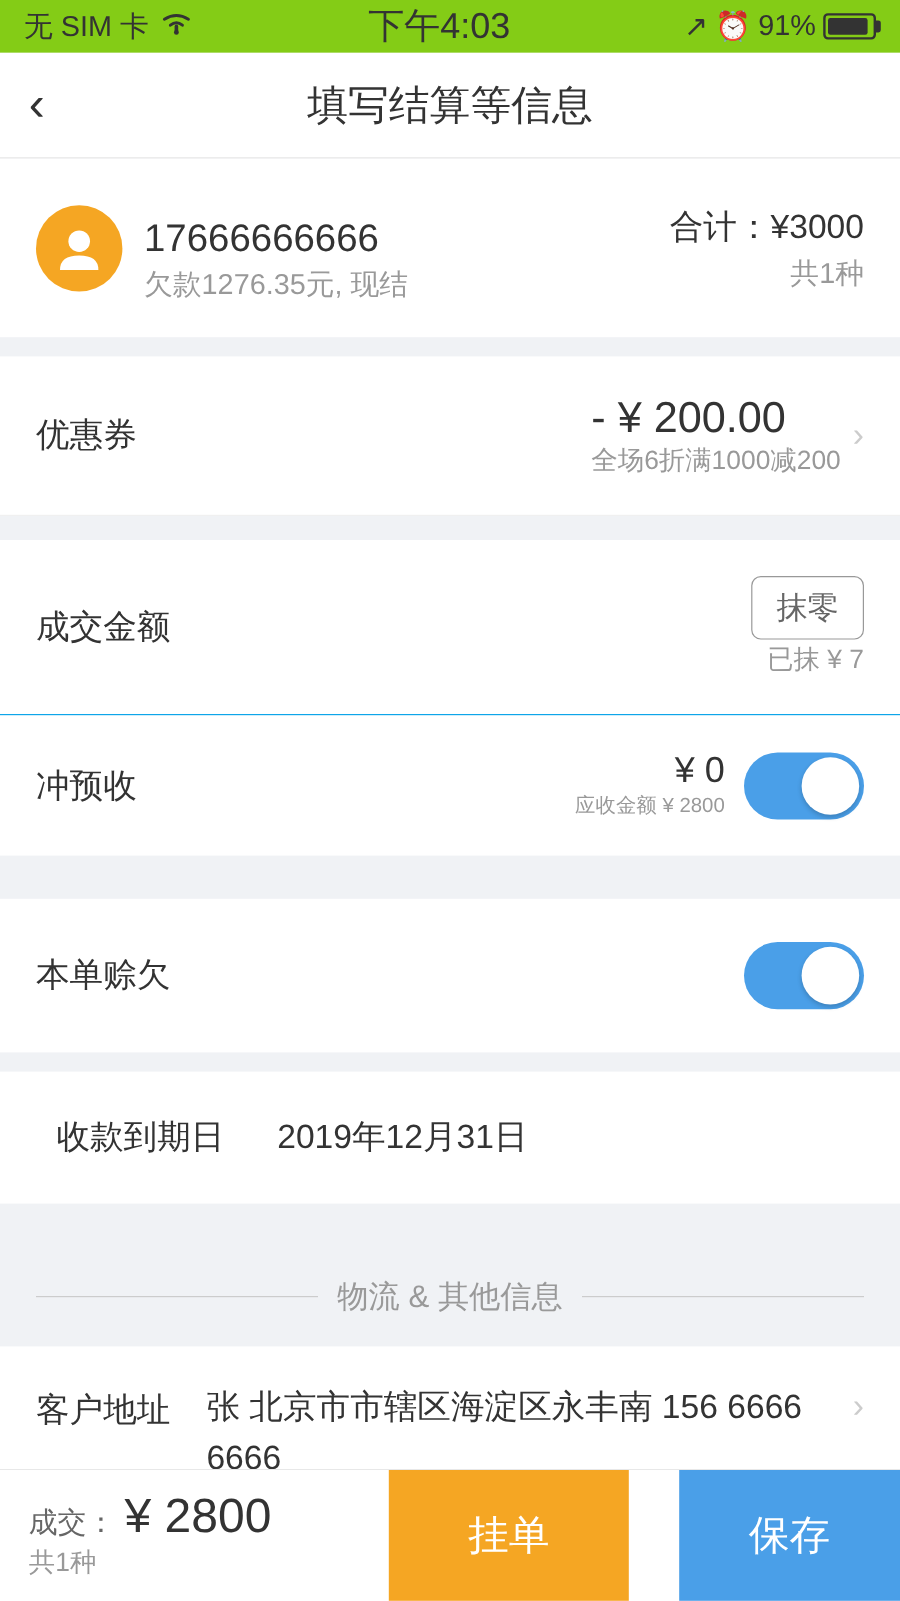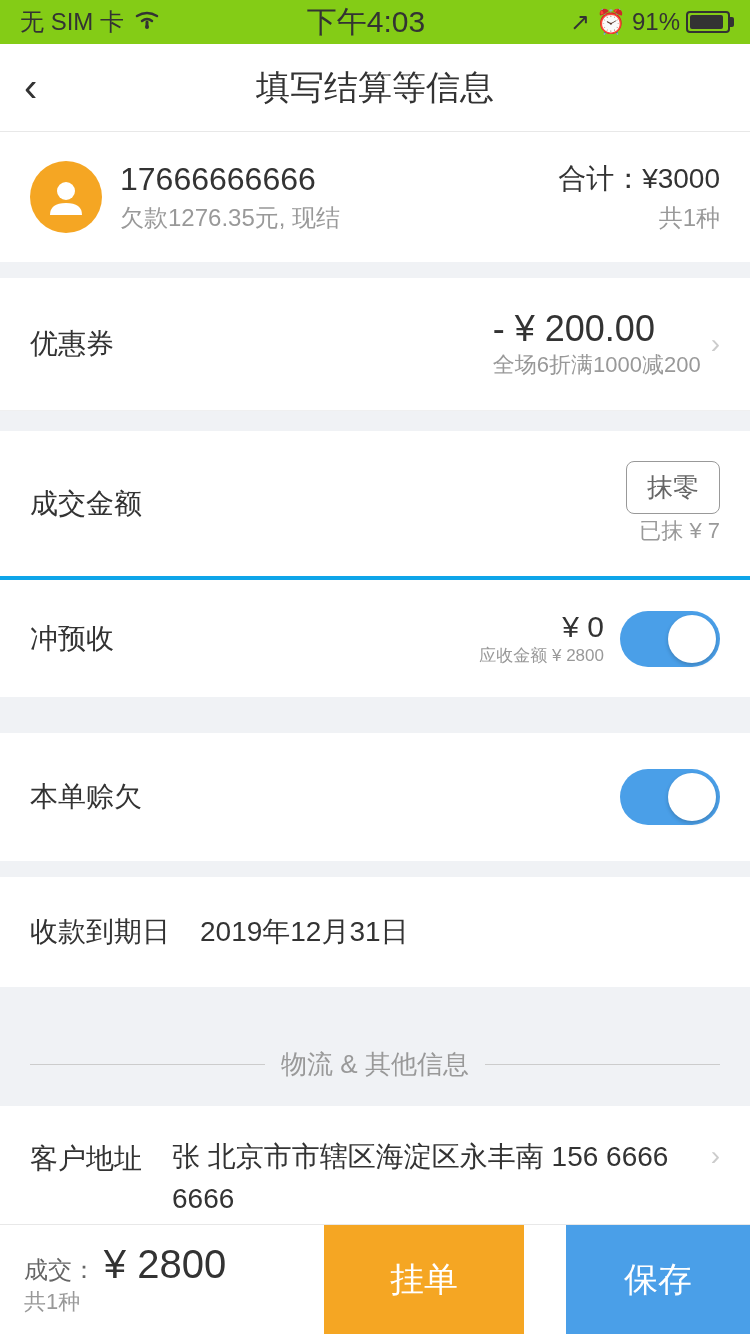--- a/index.html
+++ b/index.html
@@ -107,20 +107,21 @@
       align-items: center;
       justify-content: center;
       font-size: 36px;
       color: #fff;
     }
     .customer-info {}
     .customer-phone {
       font-size: 32px;
       font-weight: 500;
       color: #333;
+      margin-top: 20px;
     }
     .customer-sub {
       font-size: 24px;
       color: #999;
       margin-top: 4px;
     }
     .customer-right { text-align: right; }
     .total-amount {
       font-size: 28px;
       color: #333;
@@ -173,21 +174,21 @@
     
     .amount-section {
       background: #fff;
       margin-bottom: 16px;
     }
     .amount-row {
       padding: 30px 30px;
       display: flex;
       align-items: center;
       justify-content: space-between;
-      border-bottom: 4px solid #0ea5e9;
+      border-bottom: 1px solid #0ea5e9;
     }
     .amount-label {
       font-size: 28px;
       color: #333;
     }
     .amount-right {
       display: flex;
       align-items: center;
       gap: 16px;
     }
@@ -270,23 +271,24 @@
       align-items: center;
       justify-content: space-between;
     }
 
     
     .duedate-section {
       background: #fff;
       margin-bottom: 16px;
     }
     .duedate-row {
-      padding: 36px 30px;
-      display: flex;
-      align-items: center;
+      padding: 36px 47px;
+      display: flex;
+      align-items: center;
+      gap: 14px;
     }
     .duedate-label {
       font-size: 28px;
       color: #333;
       margin-right: 30px;
     }
     .duedate-value {
       font-size: 28px;
       color: #333;
     }

